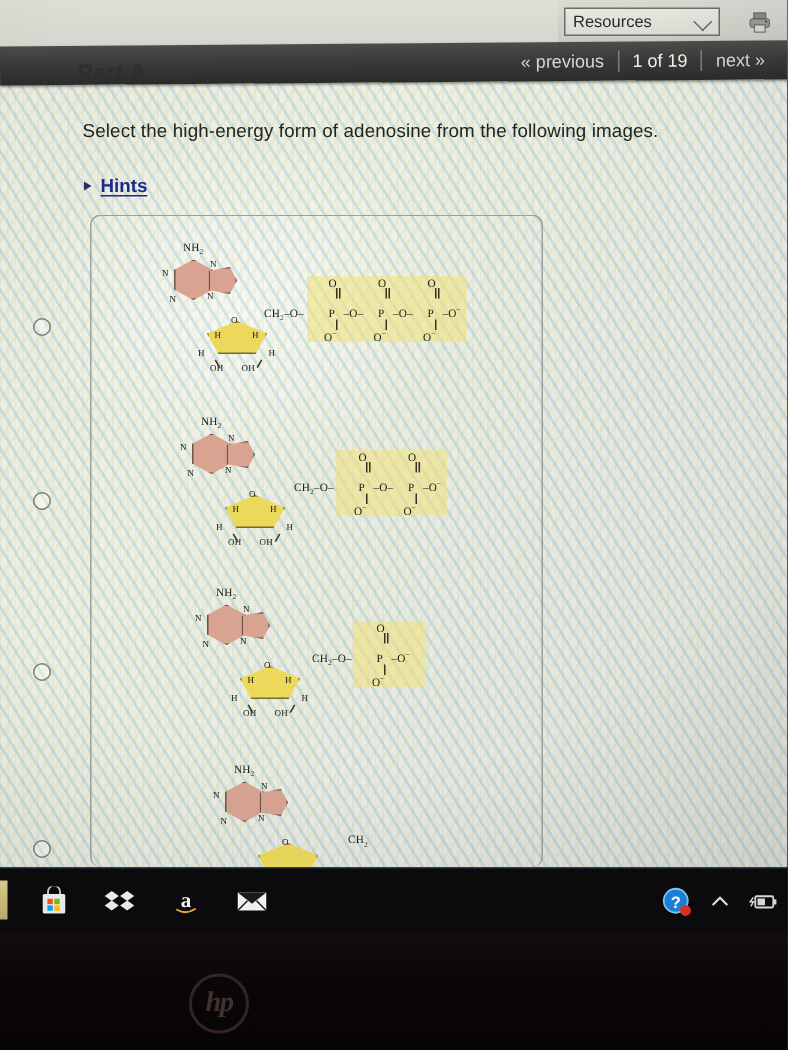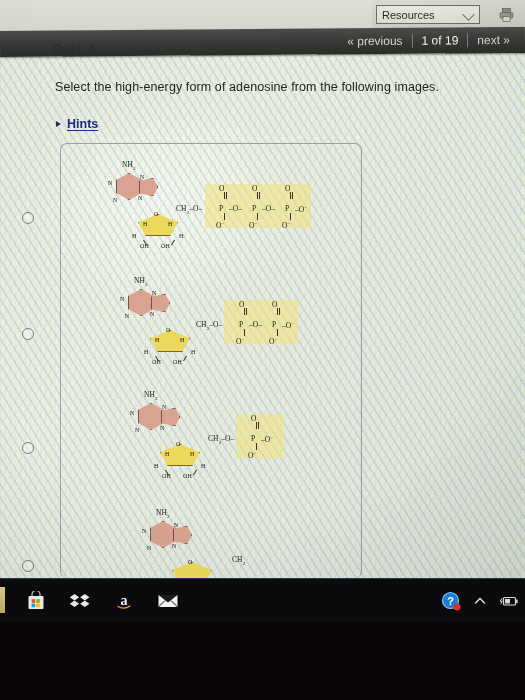--- a/index.html
+++ b/index.html
@@ -451,14 +451,17 @@
         <svg width="20" height="14" viewBox="0 0 20 14">
           <rect x="4.5" y="3.5" width="12" height="7.5" rx="1" fill="none" stroke="#d8d8d8" stroke-width="1.2"></rect>
           <rect x="16.8" y="5.6" width="1.8" height="3.4" fill="#d8d8d8"></rect>
           <rect x="6" y="5" width="5" height="4.5" fill="#d8d8d8"></rect>
           <path d="M3.2 4.2 L1.2 7.2 L3.2 7.2 L1.6 10.2" fill="none" stroke="#d8d8d8" stroke-width="1"></path>
         </svg>
       </div>
     </div>
   </div>
 
+  <div class="bezel">
+    <div class="hp-logo">hp</div>
+  </div>
 
 </div>
 
 </body></html>

